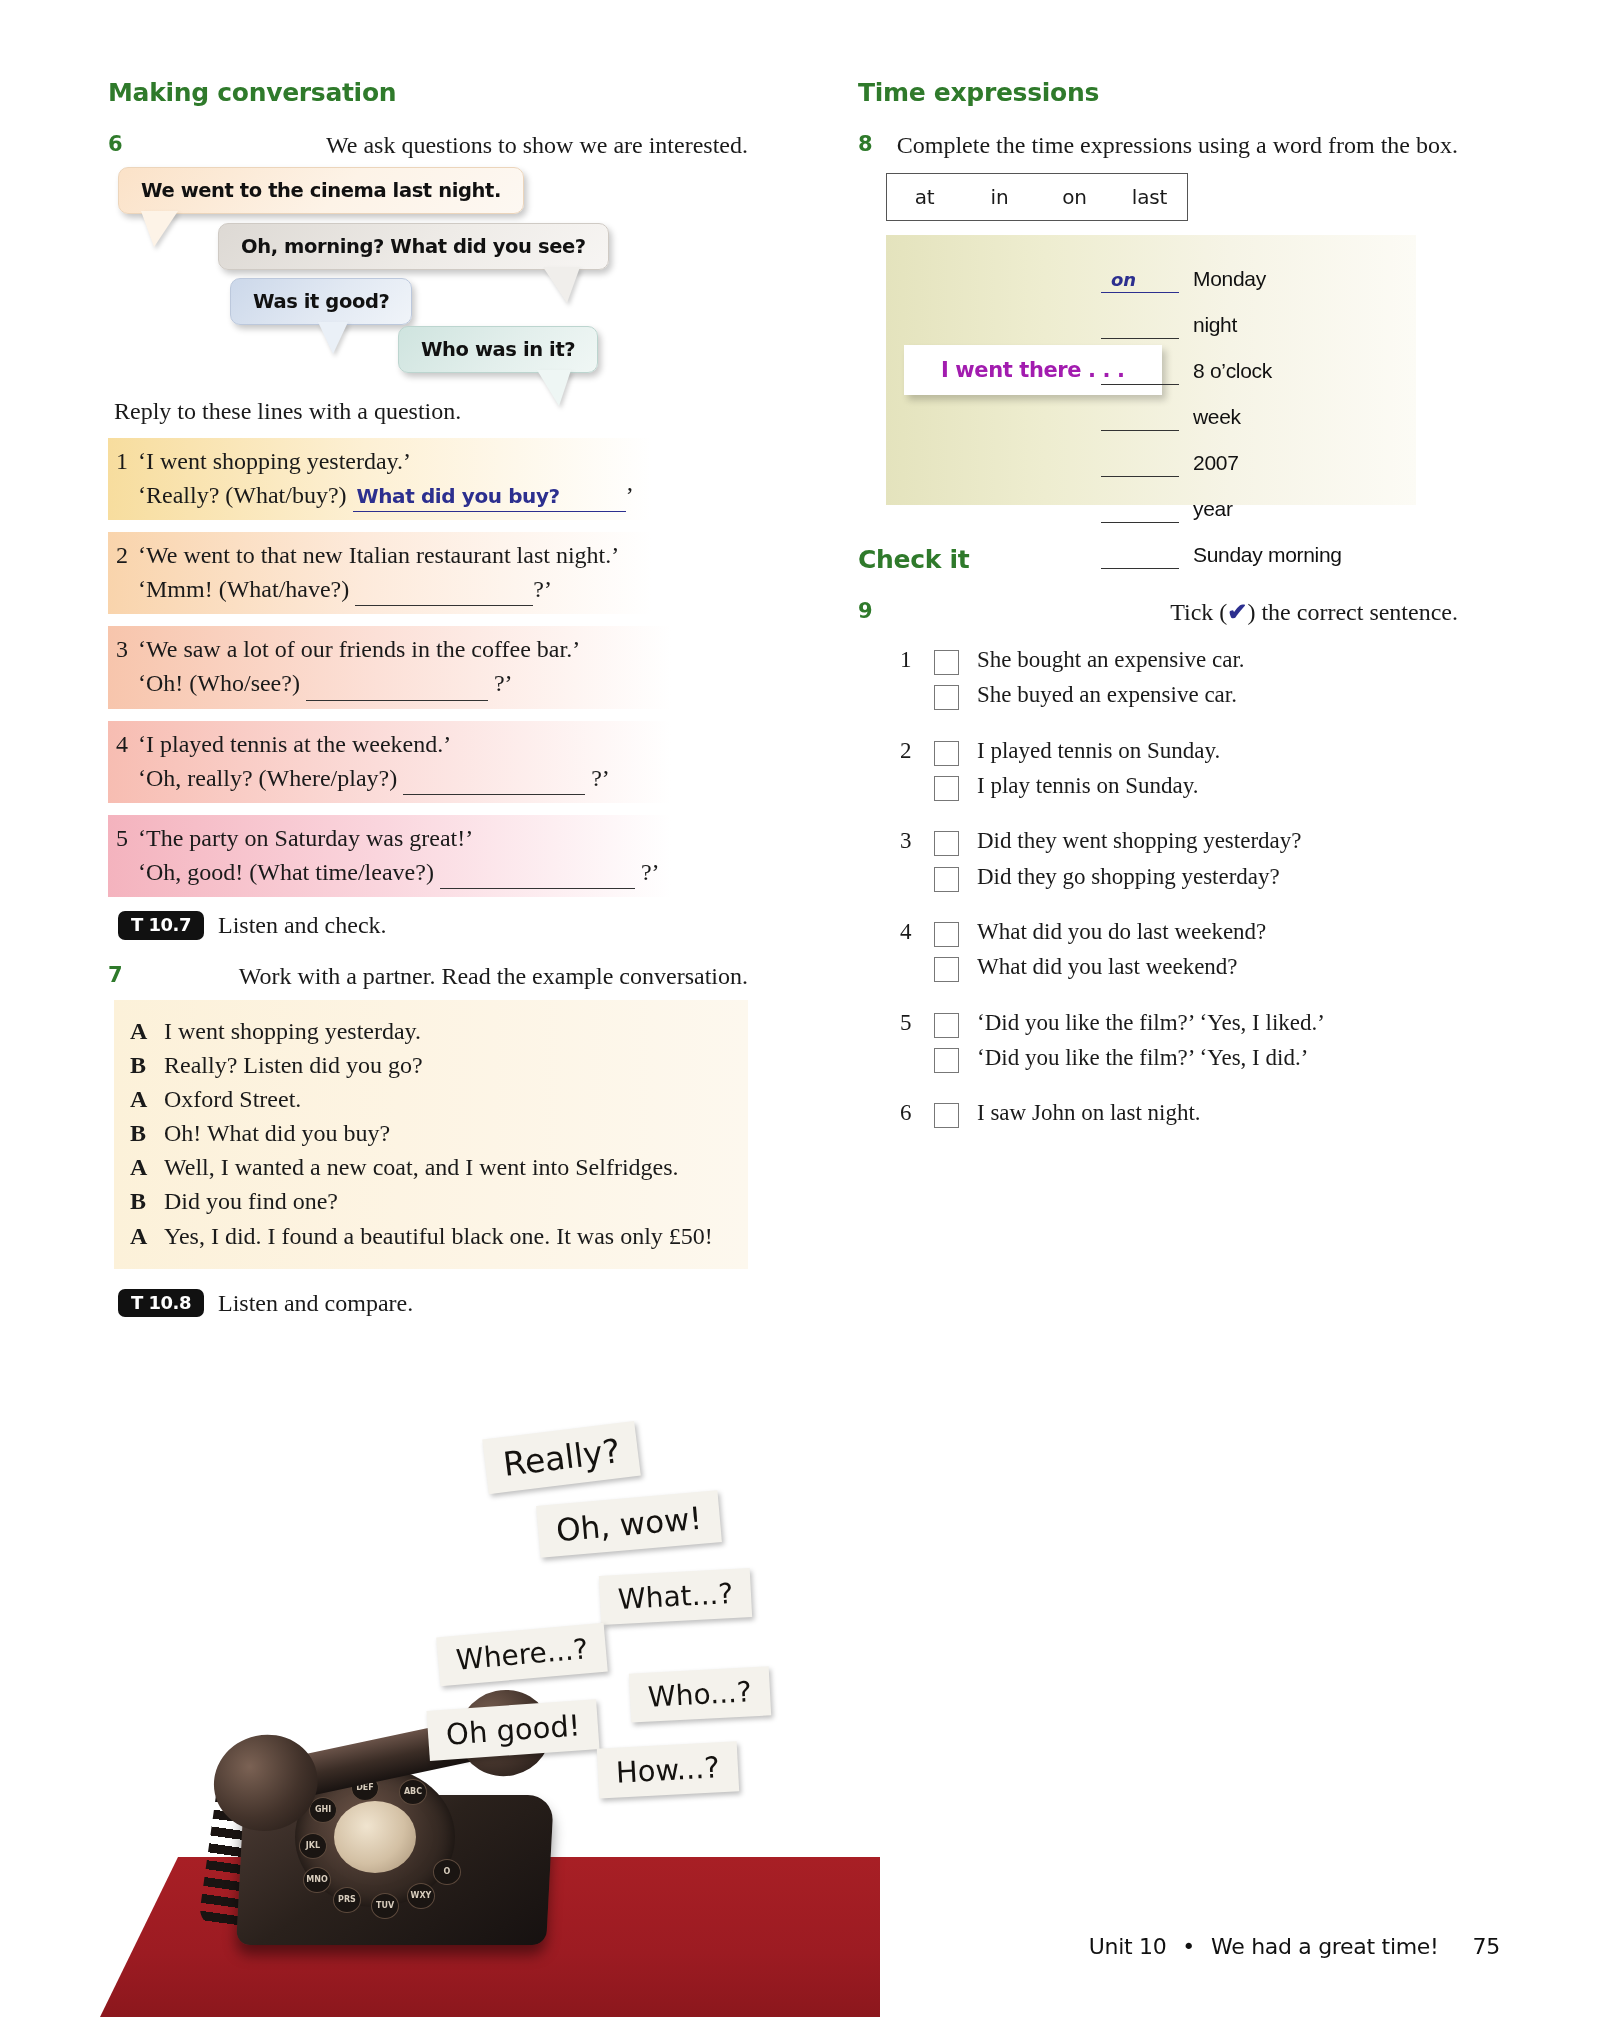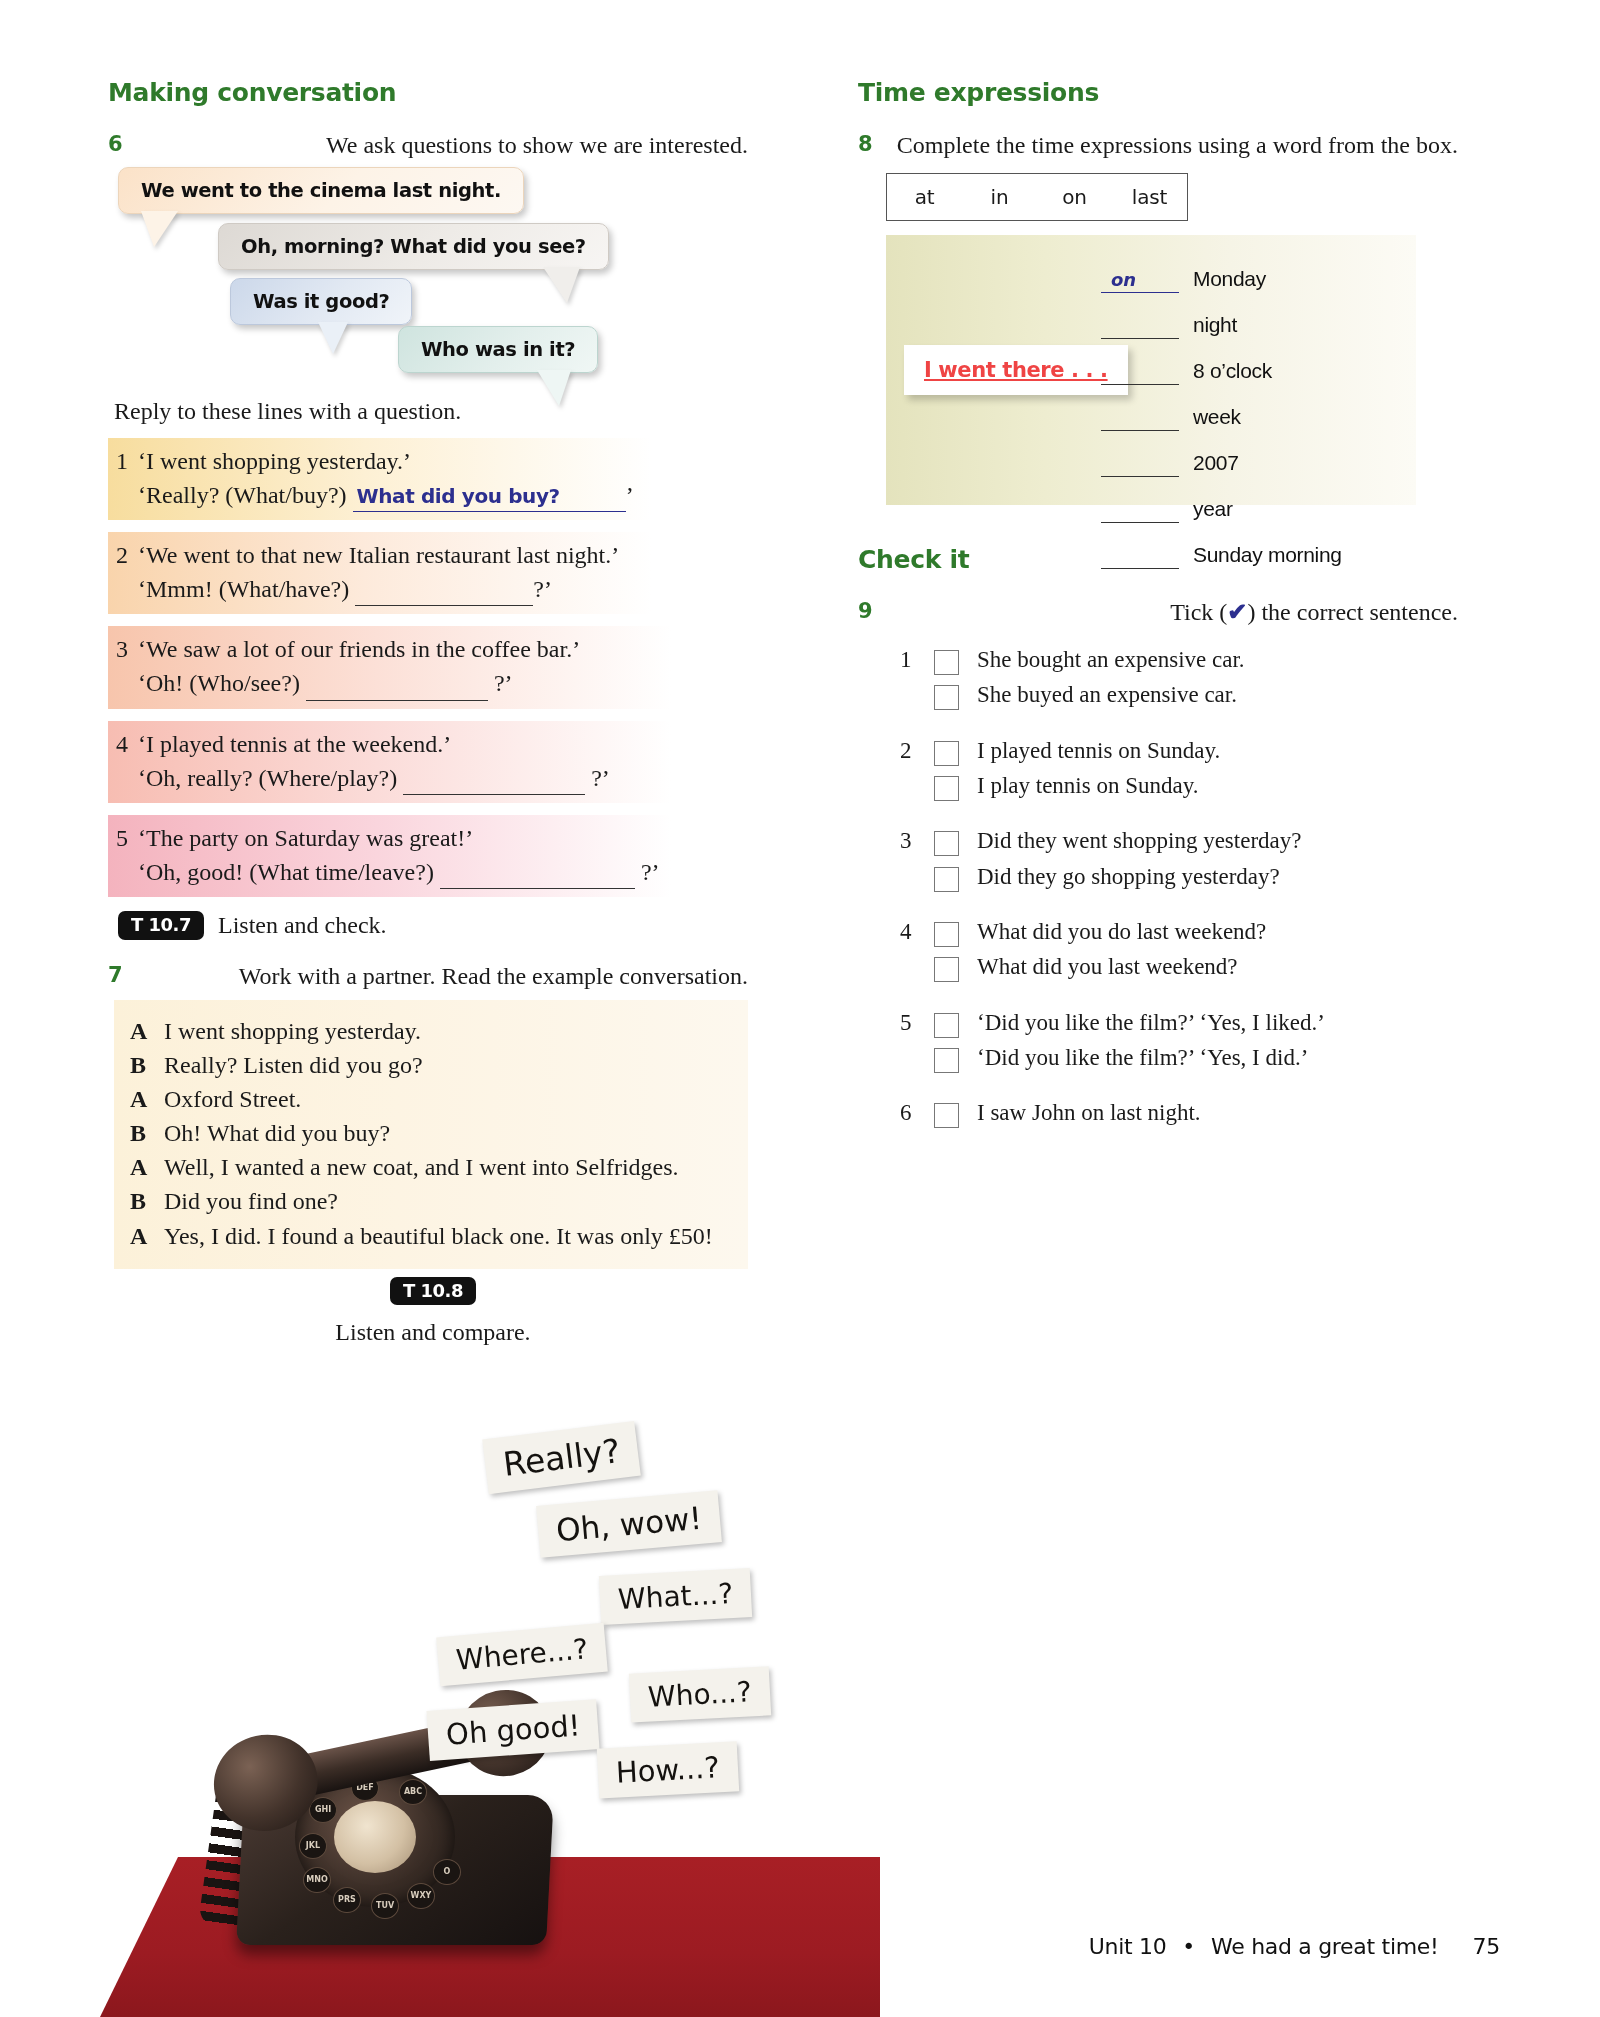--- a/index.html
+++ b/index.html
@@ -156,28 +156,27 @@
     margin-left:28px;
     width:530px;
     height:270px;
     background:linear-gradient(to right,#e4e3bd 0%, #eeedd0 30%, #f6f4e6 65%, #fcfbf5 100%);
   }
   .timecard {
     position:absolute;
     left:18px; top:110px;
     background:#fff;
     box-shadow:4px 5px 7px rgba(0,0,0,0.20);
-    padding:13px 20px;
+    padding:13px 37px;
     font-family:"DejaVu Sans", sans-serif;
     font-weight:bold;
     font-size:21px;
     letter-spacing:-0.4px;
-    color:#ef4444;
+    color:#a21caf;
     white-space:nowrap;
-    text-decoration:underline;
   }
   .timelist { position:absolute; left:215px; top:12px; }
   .timerow { display:flex; align-items:flex-end; height:46px; }
   .timeline-blank {
     width:78px;
     border-bottom:1.6px solid #333;
     height:26px;
     margin-right:14px;
     position:relative;
   }
@@ -450,21 +449,21 @@
         <span class="dlg-spk">B</span>
         <span>Did you find one?</span>
       </div>
       <div class="dlg-line">
         <span class="dlg-spk">A</span>
         <span>Yes, I did. I found a beautiful black one. It was only £50!</span>
       </div>
     </div>
 
 
-    <div class="audio-row" style="margin-top:8px;flex-direction:column;">
+    <div class="audio-row" style="margin-top:20px;">
       <span class="audio-tag">T 10.8</span>
       <span class="audio-label">Listen and compare.</span>
     </div>
   </div>
 
   <div class="col-right">
 
     <h2 class="section-head">Time expressions</h2>
 
     <div class="ex">

